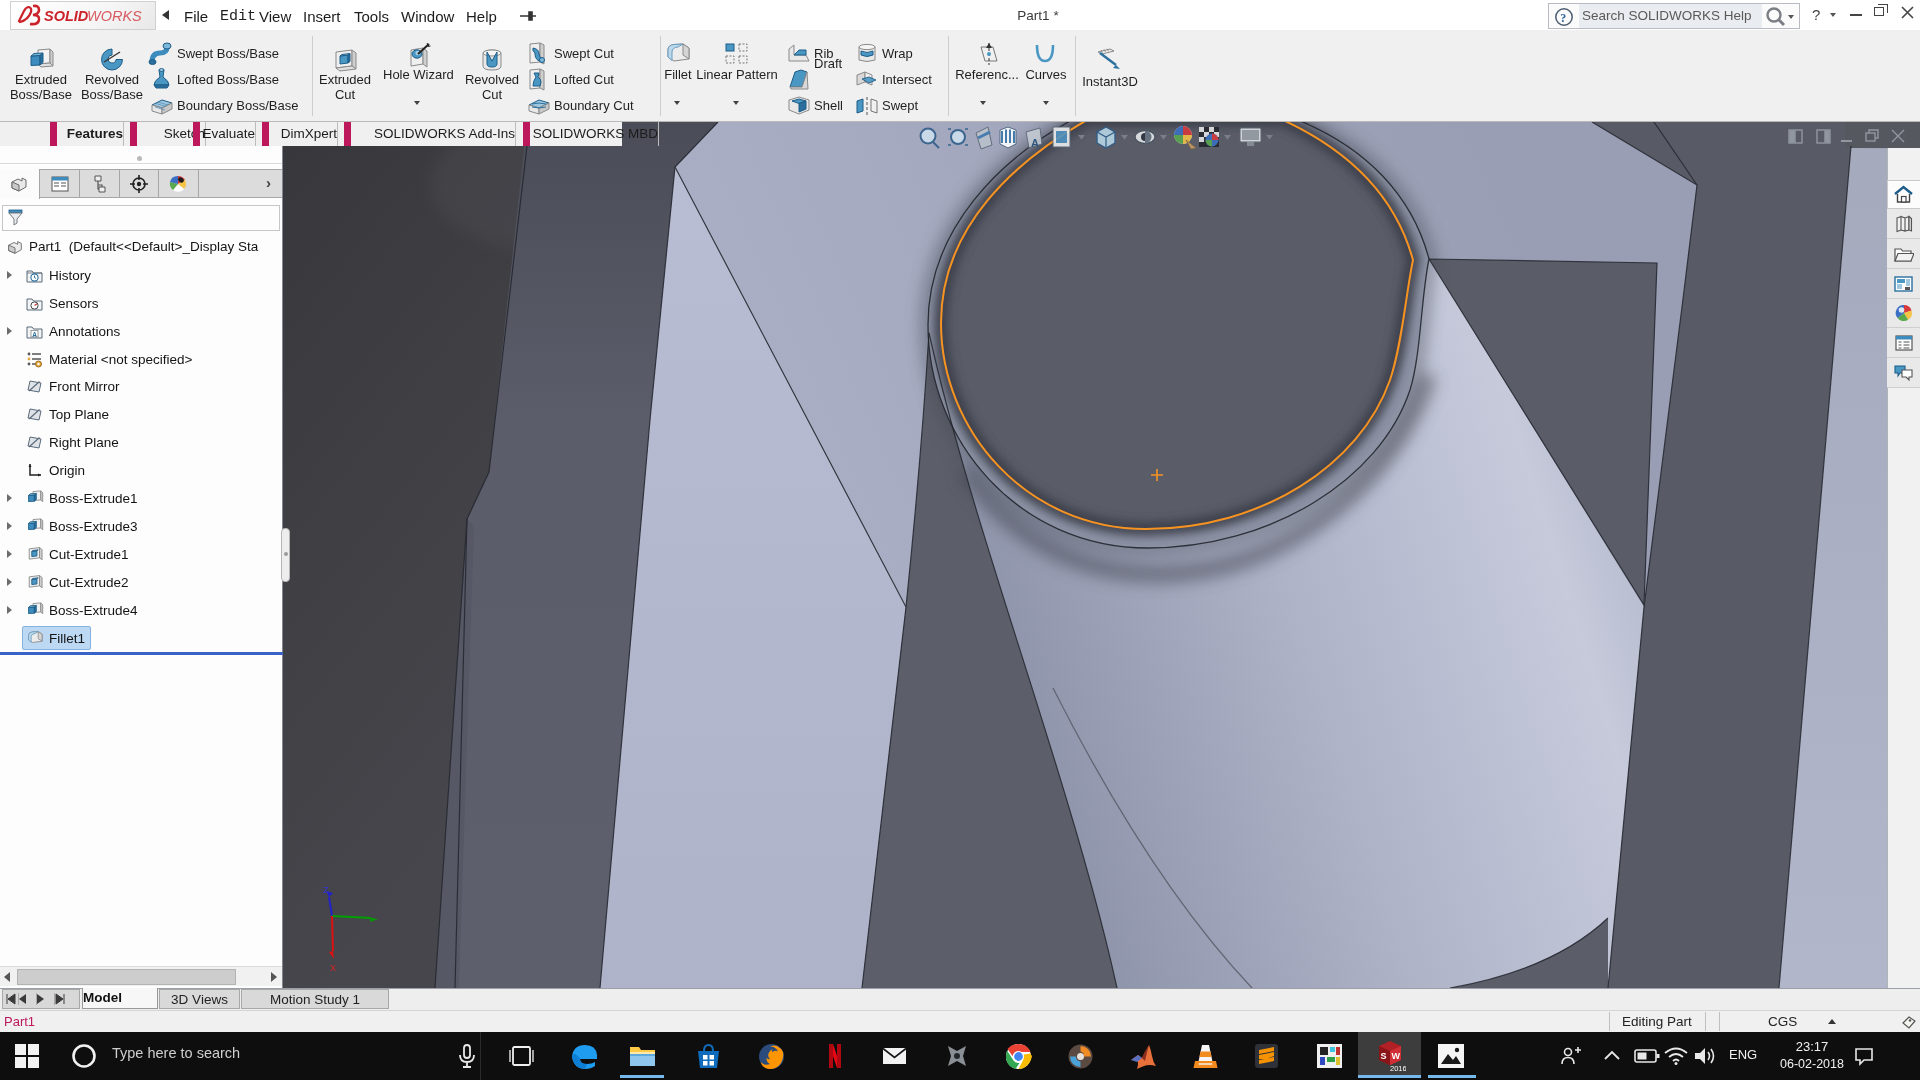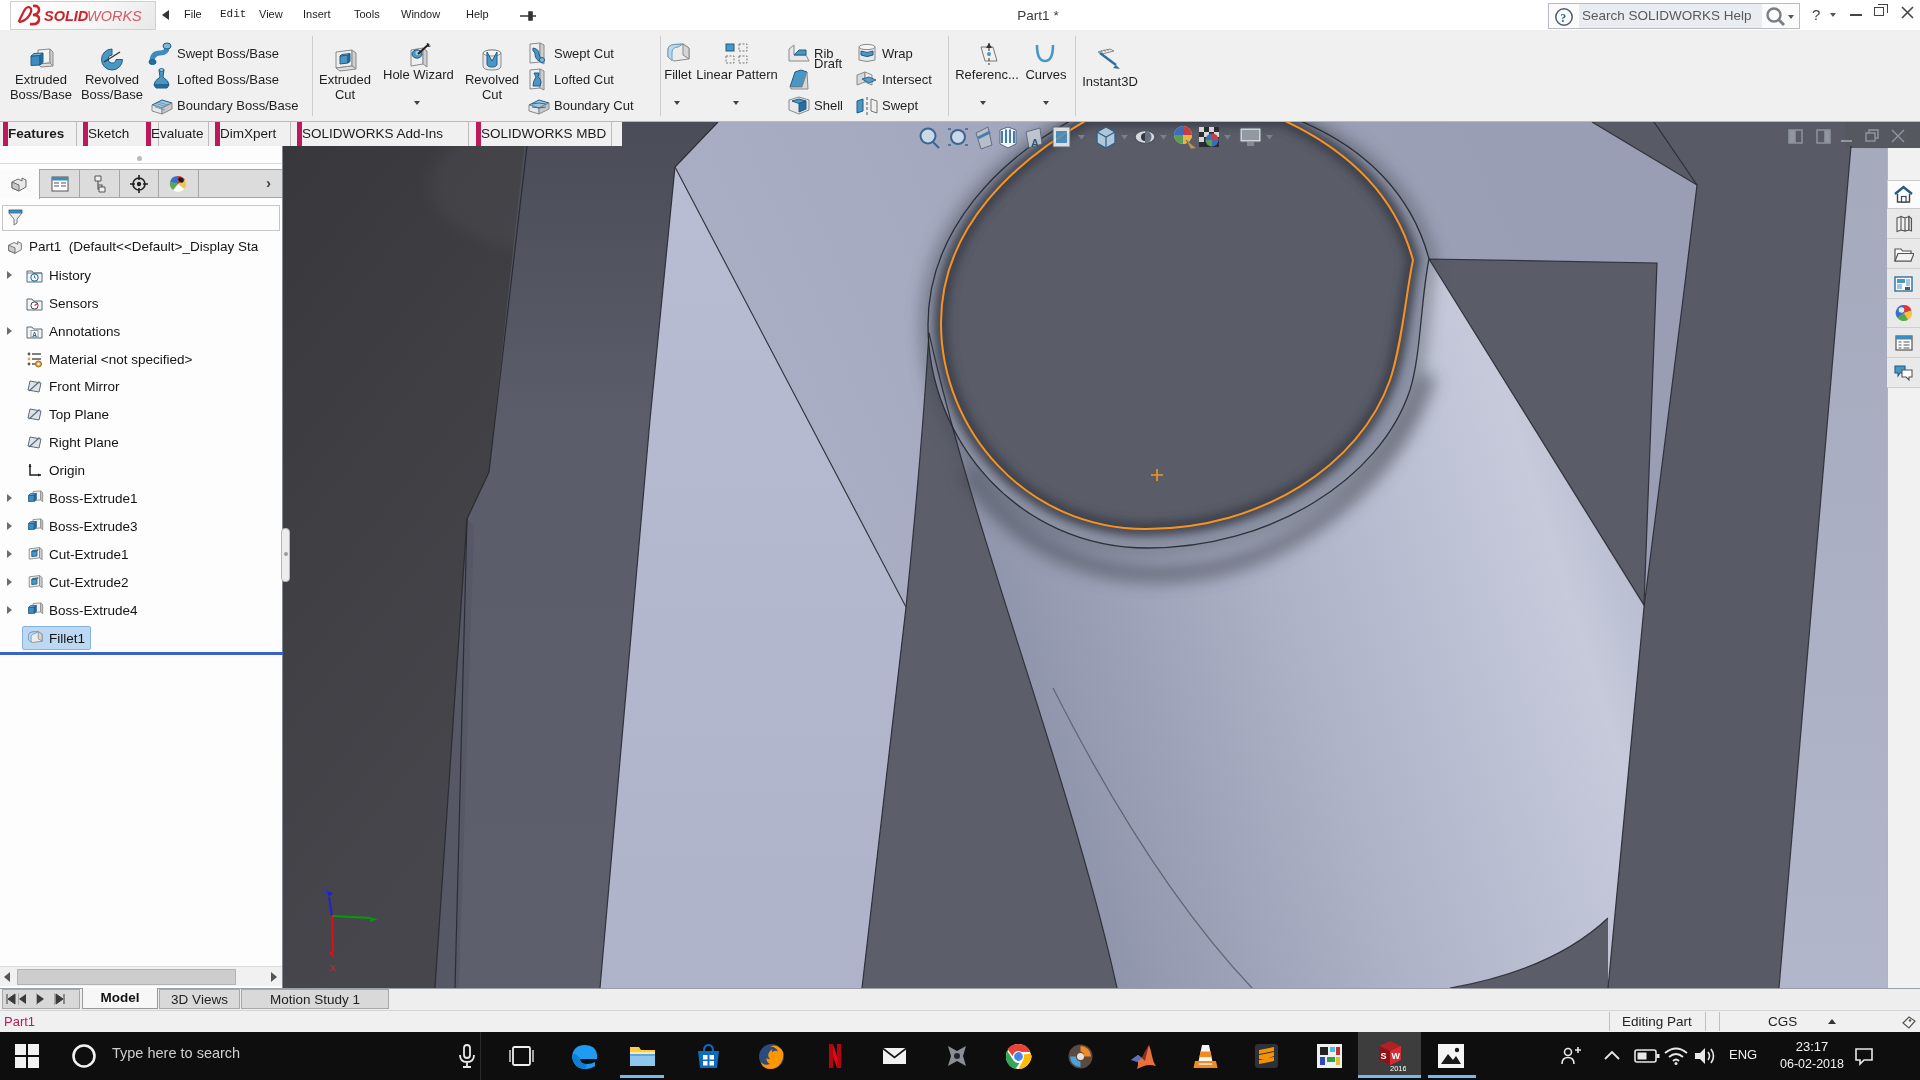--- a/index.html
+++ b/index.html
@@ -8,26 +8,26 @@
 .abs { position:absolute; }
 #titlebar { left:0; top:0; width:1920px; height:30px; background:#ffffff; }
 #ribbon { left:0; top:30px; width:1920px; height:92px; background:#f0f0f1; border-bottom:1px solid #b9b9b9; }
 #tabstrip { left:0; top:122px; width:622px; height:24px; background:#f0f0f1; z-index:5; }
 #viewport { left:283px; top:122px; width:1637px; height:866px; z-index:1; }
 #taskpane { left:1887px; top:148px; width:33px; height:840px; background:#f1f1f2; border-left:1px solid #b0b4b8; z-index:6; }
 #leftpanel { left:0; top:146px; width:283px; height:842px; background:#fdfdfe; border-right:1px solid #828790; z-index:6; }
 #bottomtabs { left:0; top:988px; width:1920px; height:22px; background:#eeeeee; border-top:1px solid #9aa0a6; z-index:7; }
 #statusbar { left:0; top:1010px; width:1920px; height:22px; background:#f0f0f1; border-top:1px solid #d5d5d5; z-index:7; }
 #taskbar { left:0; top:1032px; width:1920px; height:48px; background:#0e0e0e; z-index:8; }
-.menu { font-size:11px; color:#1c1c1c; top:8px; }
+.menu { font-size:15px; color:#1c1c1c; top:8px; }
 .rlabel { font-size:13px; color:#1f1f1f; text-align:center; line-height:15px; }
 .rrow { font-size:13px; color:#1f1f1f; }
 .sep { width:1px; background:#cdcdcd; top:36px; height:80px; }
 .darr { width:0; height:0; border-left:3.5px solid transparent; border-right:3.5px solid transparent; border-top:4px solid #404040; }
-.tab2 { font-size:13.5px; color:#1c1c1c; top:0; height:24px; line-height:23px; text-align:left; border-right:1px solid #bcbcbc; border-left:5px solid #be185d; }
+.tab2 { font-size:13.5px; color:#1c1c1c; top:0; height:24px; line-height:23px; text-align:right; border-right:1px solid #bcbcbc; border-left:7px solid #be185d;margin-left:47px; }
 .treerow { position:absolute; left:0; width:283px; height:28px; font-size:13.5px; color:#141414; }
 .tr-arrow { position:absolute; left:7px; top:9px; width:0; height:0; border-top:4.5px solid transparent; border-bottom:4.5px solid transparent; border-left:5.5px solid #6d6d6d; }
 .tr-text { position:absolute; left:49px; top:6px; white-space:nowrap; }
 </style>
 </head>
 <body>
 
 <div class="abs" id="titlebar"></div>
 <div class="abs" style="left:10px;top:1px;width:146px;height:29px;background:linear-gradient(135deg,#ffffff 0%,#f6f6f6 60%,#e8e8e8 100%);border:1px solid #d0d0d0;z-index:3;">
   <svg width="144" height="27" viewBox="0 0 144 27">
@@ -678,21 +678,21 @@
   <div class="abs" style="left:2px;top:1px;width:78px;height:20px;background:#d8d8d8;border:1px solid #a8a8a8;"></div>
   <svg class="abs" style="left:4px;top:4px;" width="74" height="14" viewBox="0 0 74 14">
     <g fill="#3a3a3a">
         <path d="M3 2 v10 M4 7 L11 2 v10 Z" stroke="#3a3a3a"></path>
         <path d="M22 2 v10 L15 7 Z"></path>
         <path d="M33 2 v10 L40 7 Z"></path>
         <path d="M52 2 L59 7 L52 12 Z M60 2 v10" stroke="#3a3a3a"></path>
       </g>
     <path d="M14.5 1 v12 M32.5 1 v12 M50.5 1 v12" stroke="#aaa"></path>
   </svg>
-  <div class="abs" style="left:82px;top:0;width:76px;height:21px;background:#f7f7f8;border:1px solid #999;border-top:none;font-weight:bold;font-size:13.5px;text-align:center;line-height:20px;color:#111;">Model</div>
+  <div class="abs" style="left:82px;top:0;width:76px;height:21px;background:#f7f7f8;border:1px solid #999;border-top:none;font-weight:bold;font-size:13.5px;text-align:left;line-height:20px;color:#111;">Model</div>
   <div class="abs" style="left:159px;top:1px;width:81px;height:20px;background:#d9d9d9;border:1px solid #a8a8a8;font-size:13.5px;text-align:center;line-height:19px;color:#222;">3D Views</div>
   <div class="abs" style="left:241px;top:1px;width:148px;height:20px;background:#d9d9d9;border:1px solid #a8a8a8;font-size:13.5px;text-align:center;line-height:19px;color:#222;">Motion Study 1</div>
 </div>
 
 <div class="abs" id="statusbar"></div>
 <div class="abs" style="left:4px;top:1014px;font-size:13px;color:#be185d;z-index:8;">Part1</div>
 <div class="abs" style="left:1609px;top:1012px;width:1px;height:19px;background:#c0c0c0;z-index:8;"></div>
 <div class="abs" style="left:1622px;top:1014px;font-size:13.5px;color:#222;z-index:8;">Editing Part</div>
 <div class="abs" style="left:1705px;top:1012px;width:1px;height:19px;background:#c0c0c0;z-index:8;"></div>
 <div class="abs" style="left:1719px;top:1012px;width:1px;height:19px;background:#c0c0c0;z-index:8;"></div>

